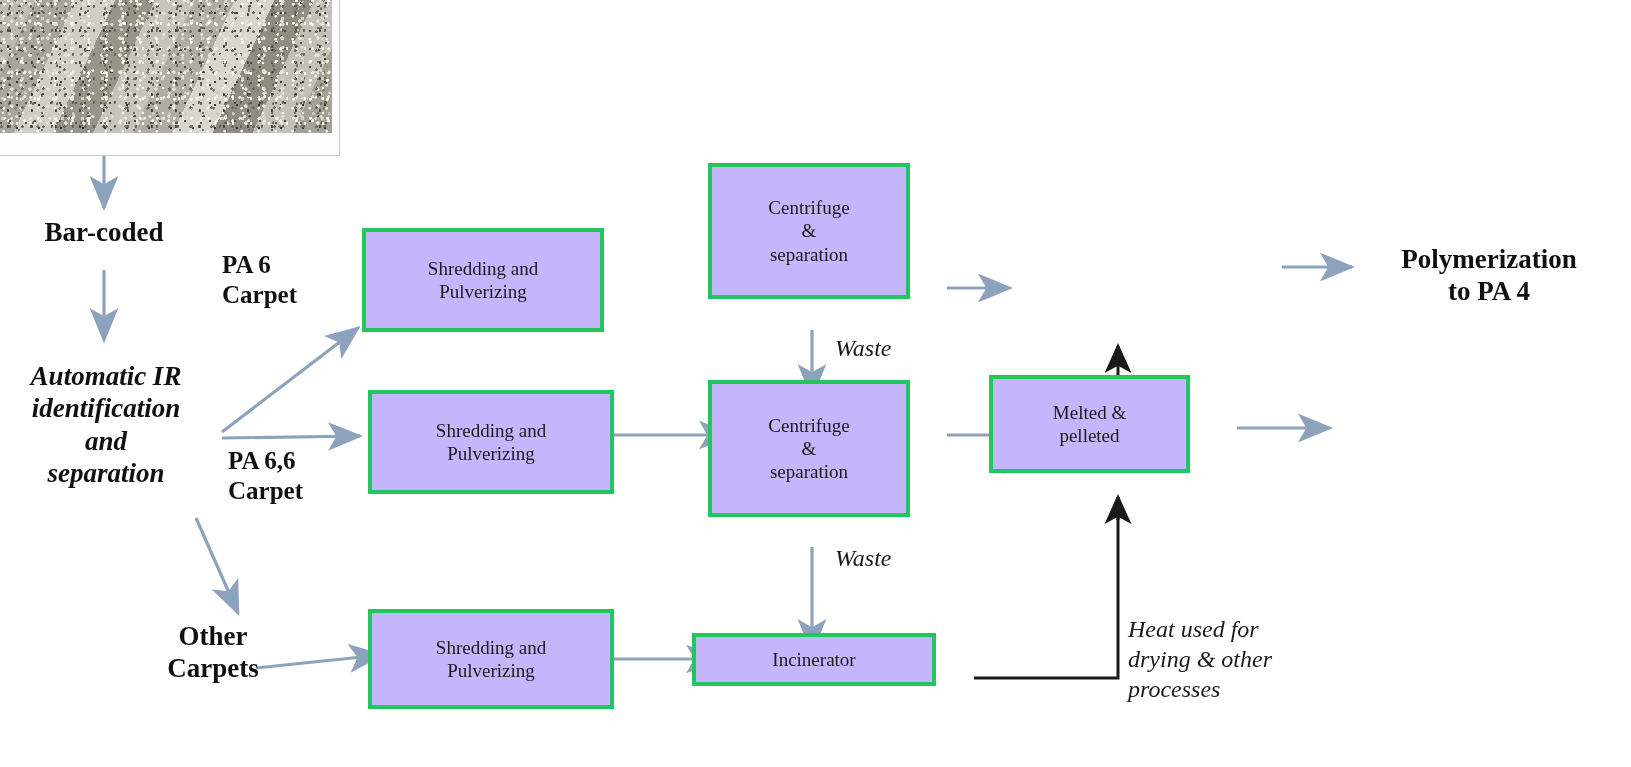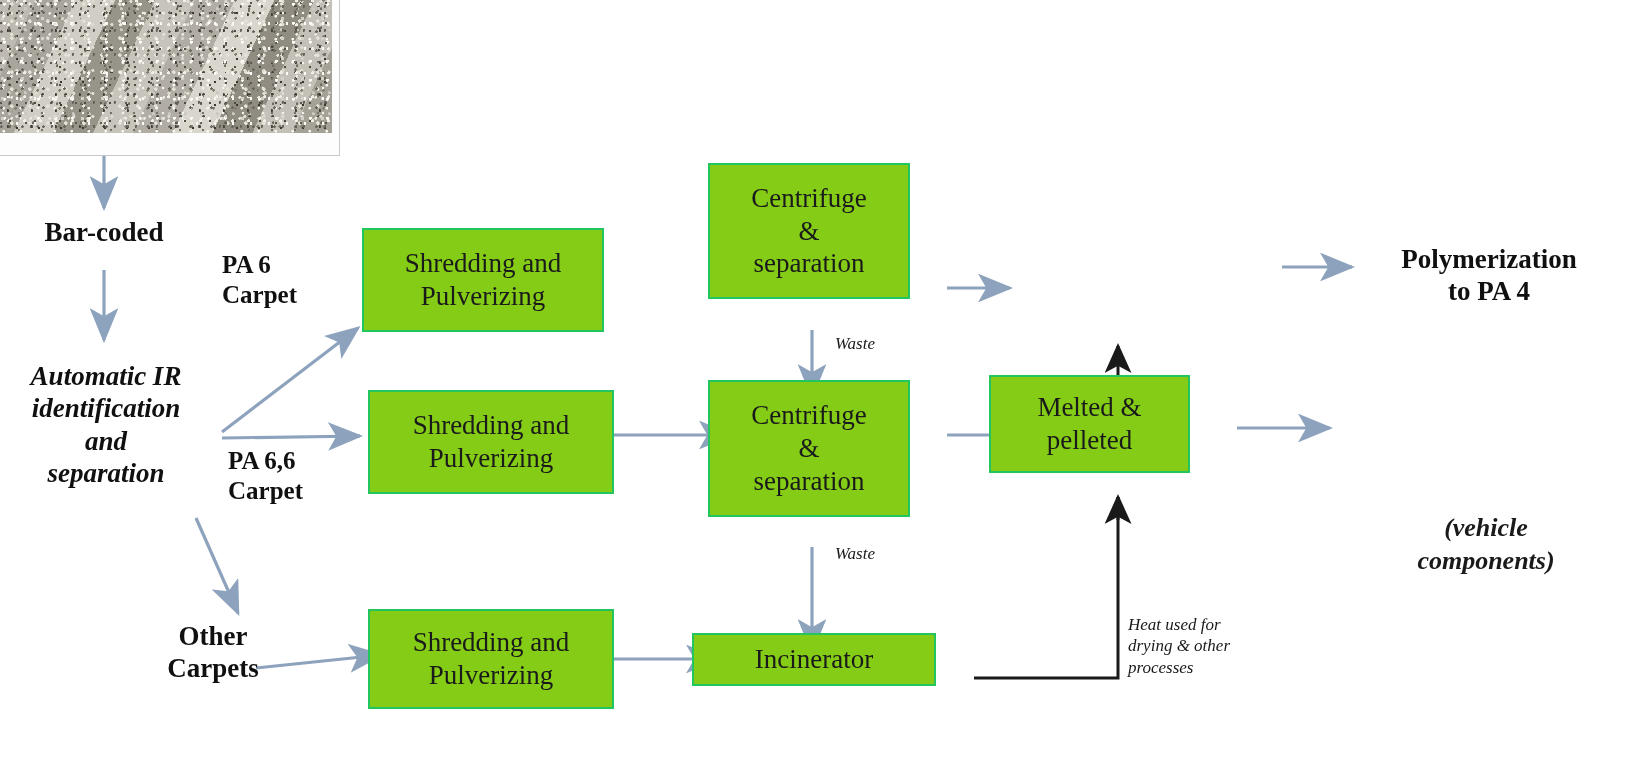--- a/index.html
+++ b/index.html
@@ -9,28 +9,28 @@
     background:#ffffff;
     font-family:"Liberation Serif","DejaVu Serif",serif;
     overflow:hidden;
   }
   #svg-layer{position:absolute;left:0;top:0;width:1631px;height:767px;}
 
   
   .pbox{
     position:absolute;
     box-sizing:border-box;
-    border:2px solid #22c55e;
-    background:#84cc16;
+    border:4px solid #22c55e;
+    background:#c4b5fd;
     display:flex;
     flex-direction:column;
     align-items:center;
     justify-content:center;
     font-family:"Liberation Serif","DejaVu Serif",serif;
-    font-size:27px;
+    font-size:19px;
     line-height:1.22;
     color:#1a1a1a;
     text-align:center;
     white-space:pre-line;
     z-index:3;
   }
 
   
   .blabel{
     position:absolute;
@@ -39,21 +39,21 @@
     line-height:1.2;
     color:#101010;
     text-align:center;
     white-space:pre-line;
     z-index:3;
   }
   .blabel.small{font-size:25px;}
   .ital{
     position:absolute;
     font-style:italic;
-    font-size:17px;
+    font-size:24px;
     line-height:1.25;
     color:#1a1a1a;
     white-space:pre-line;
     z-index:3;
   }
   .ital.bi{font-weight:bold;text-align:center;}
 
   
   #carpet-frame{
     position:absolute;
@@ -202,16 +202,14 @@
   <div class="ital" style="left:835px;top:543px;">Waste</div>
 
   <div class="ital" style="left:1128px;top:614px;width:220px;text-align:left;">Heat used for
 drying &amp; other
 processes</div>
 
   <div class="blabel" style="left:1352px;top:243px;width:274px;">Polymerization
 to PA 4</div>
 
 
-  <div class="ital bi" style="left:1340px;top:512px;width:292px;font-size:26px;">(vehicle
-components)</div>
 
 </div>
 
 </body></html>

